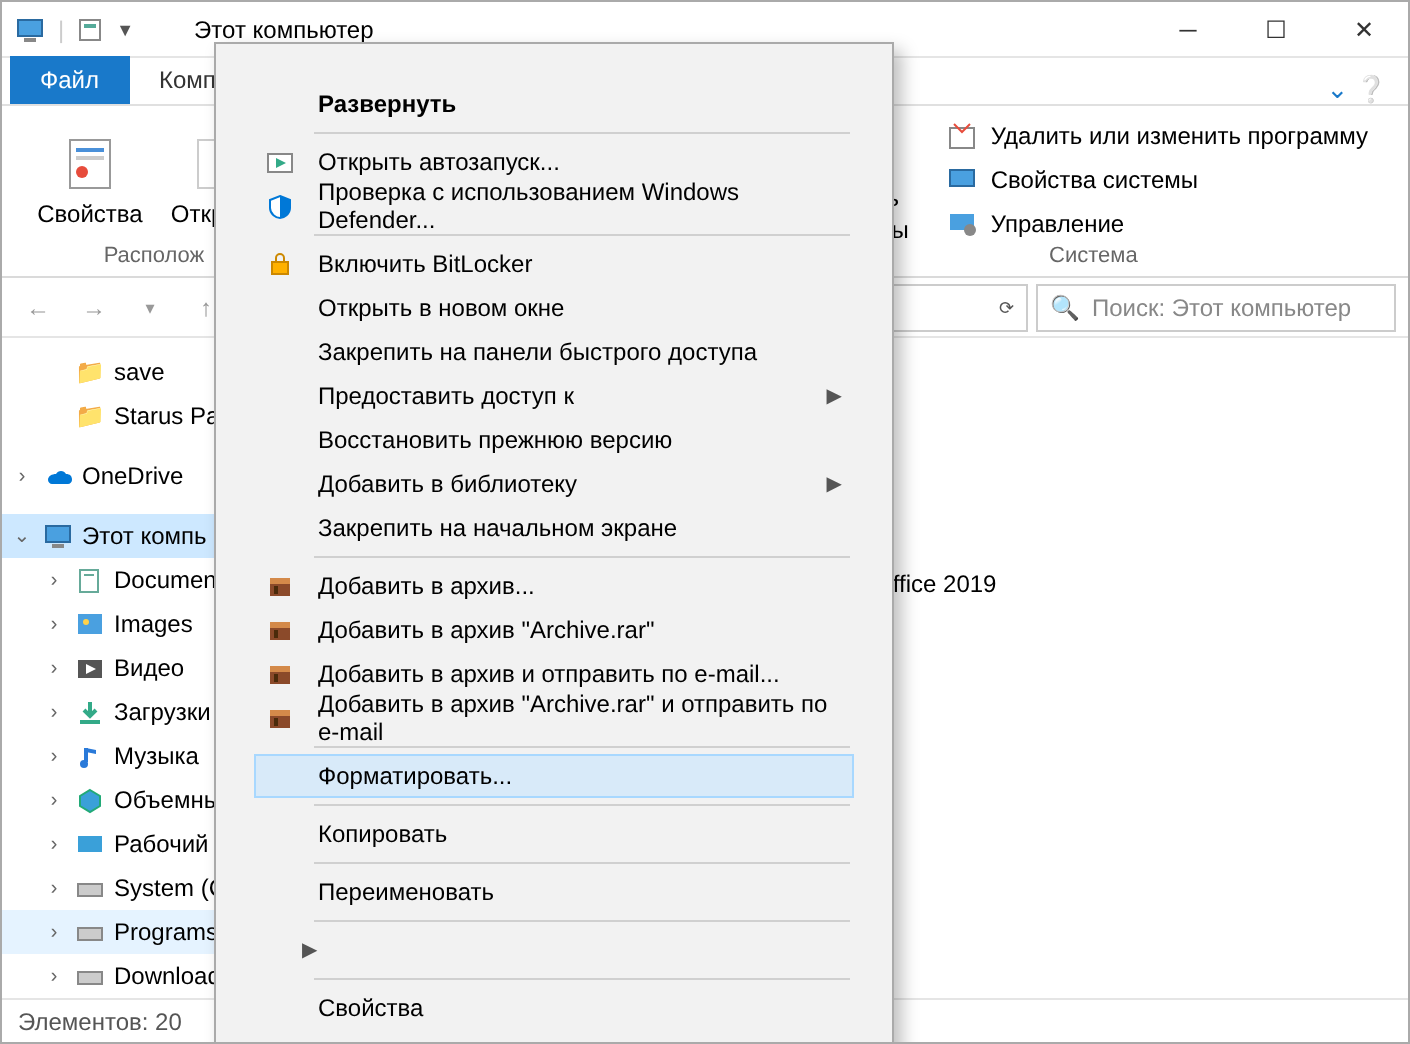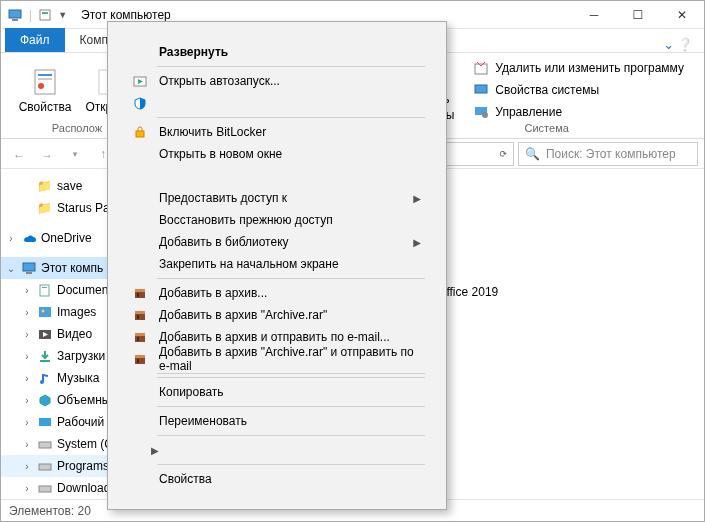--- a/index.html
+++ b/index.html
@@ -2,21 +2,21 @@
 <html><head>
 <meta charset="utf-8">
 <style>
 * { margin: 0; padding: 0; box-sizing: border-box; font-family: "Segoe UI", Tahoma, sans-serif; font-size: 12px; }
 body { width: 705px; height: 522px; background: #fff; border: 1px solid #aaa; position: relative; overflow: hidden; }
 
 
 .titlebar { height: 28px; display: flex; align-items: center; border-bottom: 1px solid #e5e5e5; }
 .titlebar .qat { display: flex; align-items: center; gap: 6px; padding: 0 6px; }
 .titlebar .qat svg { display: block; }
-.titlebar .title { margin-left: 8px; text-align: right; }
+.titlebar .title { margin-left: 24px; text-align: right; }
 .titlebar .wincontrols { margin-left: auto; display: flex; }
 .titlebar .wincontrols div { width: 44px; height: 28px; display: flex; align-items: center; justify-content: center; color: #333; }
 
 
 .tabstrip { height: 24px; display: flex; align-items: flex-end; padding-left: 4px; border-bottom: 1px solid #e0e0e0; }
 .tabstrip .tab { padding: 4px 14px; border: 1px solid transparent; }
 .tabstrip .tab.file { background: #1979ca; color: #fff; }
 .tabstrip .tab.normal { color: #333; }
 .tabstrip .help { margin-left: auto; margin-right: 10px; color: #1979ca; font-size: 13px; }
 
@@ -372,46 +372,48 @@
       </span>
       <span class="mlabel">Открыть автозапуск...</span>
     </div>
   <div class="row">
       <span class="mic">
         <svg width="16" height="14">
           <path d="M8 2l5 2v4c0 3-3 5-5 5s-5-2-5-5V4z" fill="#fff" stroke="#0078d7"></path>
           <path d="M8 2l5 2v4c0 3-3 5-5 5V2z" fill="#0078d7"></path>
         </svg>
       </span>
+      <span class="mlabel">Проверка с использованием Windows Defender...</span>
     </div>
   <div class="sep"></div>
   <div class="row">
       <span class="mic">
         <svg width="14" height="14">
           <rect x="3" y="6" width="8" height="6" fill="#ffb100" stroke="#cc8800"></rect>
           <path d="M5 6V4a2 2 0 014 0v2" stroke="#cc8800" fill="none"></path>
         </svg>
       </span>
       <span class="mlabel">Включить BitLocker</span>
     </div>
   <div class="row">
       <span class="mic"></span>
       <span class="mlabel">Открыть в новом окне</span>
     </div>
   <div class="row">
       <span class="mic"></span>
+      <span class="mlabel">Закрепить на панели быстрого доступа</span>
     </div>
   <div class="row">
       <span class="mic"></span>
       <span class="mlabel">Предоставить доступ к</span>
       <span class="arrow">▶</span>
     </div>
   <div class="row">
       <span class="mic"></span>
-      <span class="mlabel">Восстановить прежнюю доступ</span>
+      <span class="mlabel">Восстановить прежнюю версию</span>
     </div>
   <div class="row">
       <span class="mic"></span>
       <span class="mlabel">Добавить в библиотеку</span>
       <span class="arrow">▶</span>
     </div>
   <div class="row">
       <span class="mic"></span>
       <span class="mlabel">Закрепить на начальном экране</span>
     </div>
@@ -450,20 +452,24 @@
       <span class="mic">
         <svg width="16" height="14">
           <rect x="3" y="3" width="10" height="9" fill="#8b4a2a"></rect>
           <rect x="3" y="3" width="10" height="3" fill="#d48a4a"></rect>
           <rect x="5" y="7" width="2" height="4" fill="#4a2a0a"></rect>
         </svg>
       </span>
       <span class="mlabel">Добавить в архив "Archive.rar" и отправить по e-mail</span>
     </div>
   <div class="sep"></div>
+  <div class="row hl">
+      <span class="mic"></span>
+      <span class="mlabel">Форматировать...</span>
+    </div>
   <div class="sep"></div>
   <div class="row">
       <span class="mic"></span>
       <span class="mlabel">Копировать</span>
     </div>
   <div class="sep"></div>
   <div class="row">
       <span class="mic"></span>
       <span class="mlabel">Переименовать</span>
     </div>

